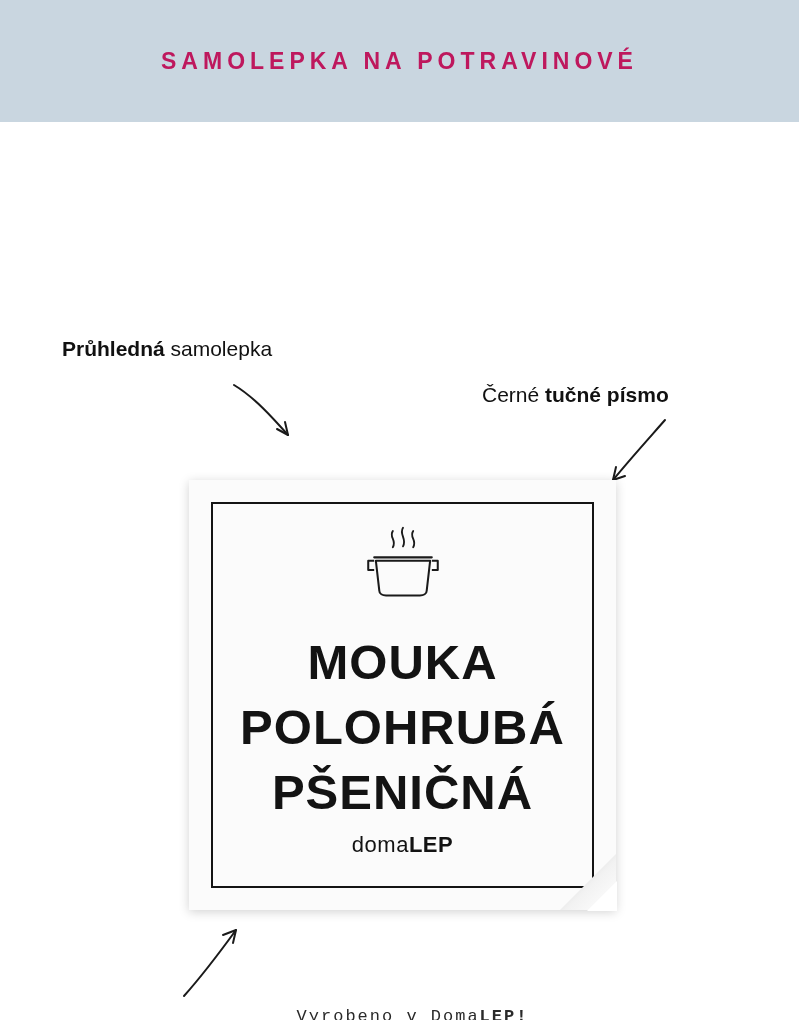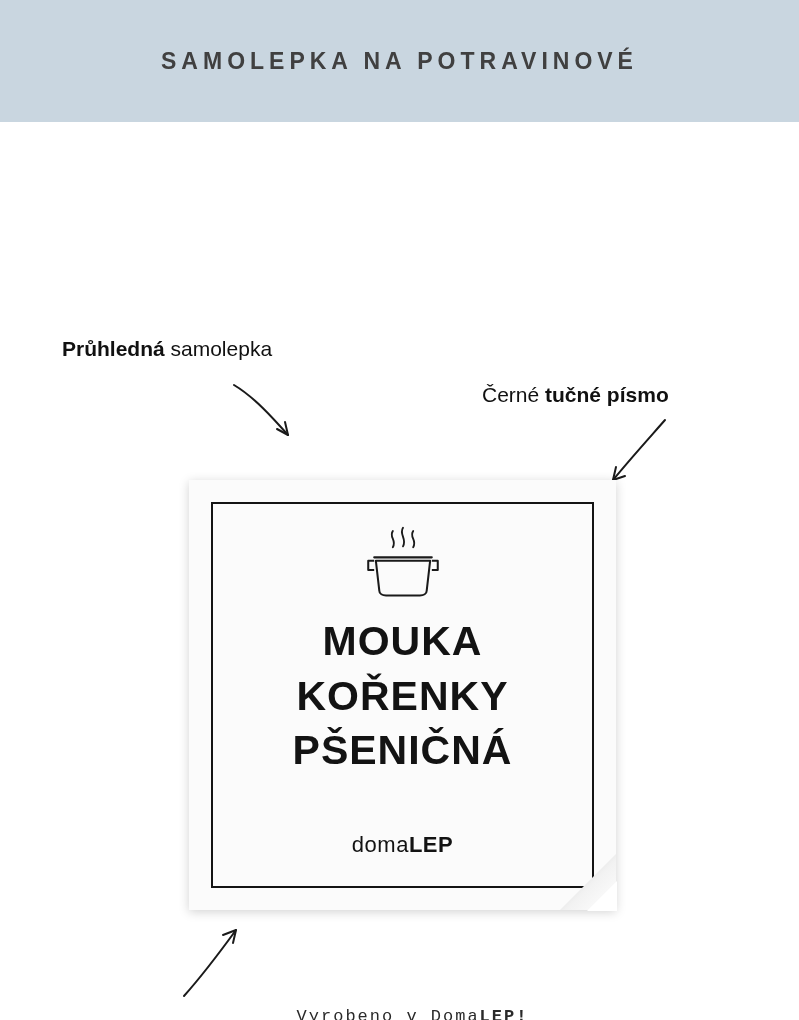--- a/index.html
+++ b/index.html
@@ -25,21 +25,21 @@
     display: flex;
     flex-direction: column;
     align-items: center;
     justify-content: center;
     gap: 10px;
   }
   .header-line {
     font-size: 23px;
     font-weight: bold;
     letter-spacing: 5px;
-    color: #404040;
+    color: #be185d;
     text-align: center;
     white-space: nowrap;
   }
 
   
   .canvas {
     position: relative;
     width: 799px;
     height: 922px;
     padding-left: 12px;
@@ -84,23 +84,23 @@
     display: flex;
     flex-direction: column;
     align-items: center;
   }
   .pot-icon {
     margin-top: 22px;
     width: 86px;
     height: 78px;
   }
   .label-text {
-    margin-top: 10px;
-    text-align: center;
-    font-size: 41px;
+    margin-top: 26px;
+    text-align: center;
+    font-size: 49px;
     font-weight: bold;
     letter-spacing: 1px;
     line-height: 1.33;
     color: #131313;
   }
   .brand {
     position: absolute;
     bottom: 28px;
     left: 0;
     right: 0;
@@ -188,21 +188,21 @@
           <line x1="16" y1="37" x2="84" y2="37" stroke="#1a1a1a" stroke-width="2.4" stroke-linecap="round"></line>
 
           <path d="M16 41 L 9 41 L 9 52 L 16 52" stroke="#1a1a1a" stroke-width="2.4" fill="none" stroke-linejoin="round"></path>
           <path d="M84 41 L 91 41 L 91 52 L 84 52" stroke="#1a1a1a" stroke-width="2.4" fill="none" stroke-linejoin="round"></path>
 
           <path d="M18 41 L 22 76 C 22 80, 26 82, 30 82 L 70 82 C 74 82, 78 80, 78 76 L 82 41 Z" stroke="#1a1a1a" stroke-width="2.4" fill="none" stroke-linejoin="round"></path>
         </svg>
 
         <div class="label-text">
           <div>MOUKA</div>
-          <div>KOŘENKY</div>
+          <div>POLOHRUBÁ</div>
           <div>PŠENIČNÁ</div>
         </div>
 
         <div class="brand">
           <span class="brand-light">doma</span><span class="brand-bold">LEP</span>
         </div>
 
       </div>
       <div class="peel"></div>
       <div class="peel-mask"></div>

